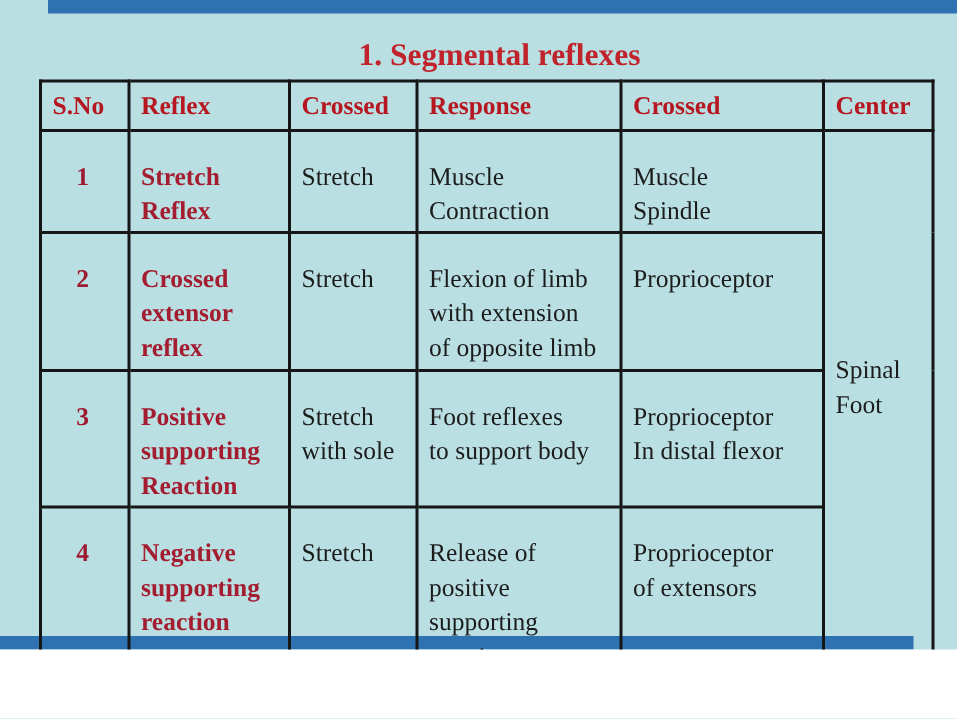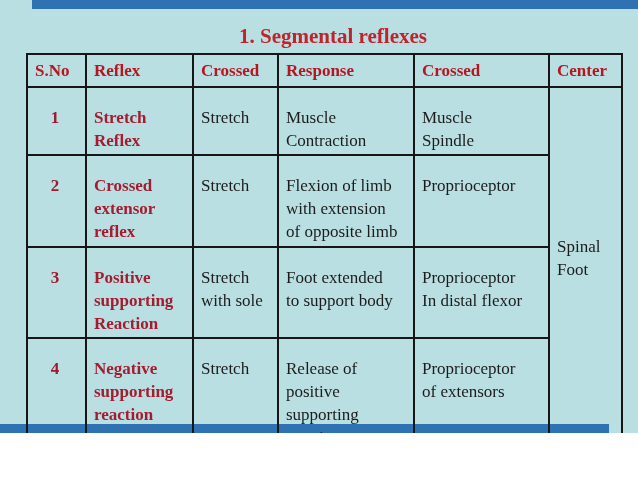--- a/index.html
+++ b/index.html
@@ -130,21 +130,21 @@
 of opposite limb</td>
         <td>Proprioceptor</td>
       </tr>
       <tr>
         <td class="sno">3</td>
         <td class="reflex">Positive
 supporting
 Reaction</td>
         <td>Stretch
 with sole</td>
-        <td>Foot extended
+        <td>Foot reflexes
 to support body</td>
         <td>Proprioceptor
 In distal flexor</td>
       </tr>
       <tr>
         <td class="sno">4</td>
         <td class="reflex">Negative
 supporting
 reaction</td>
         <td>Stretch</td>

